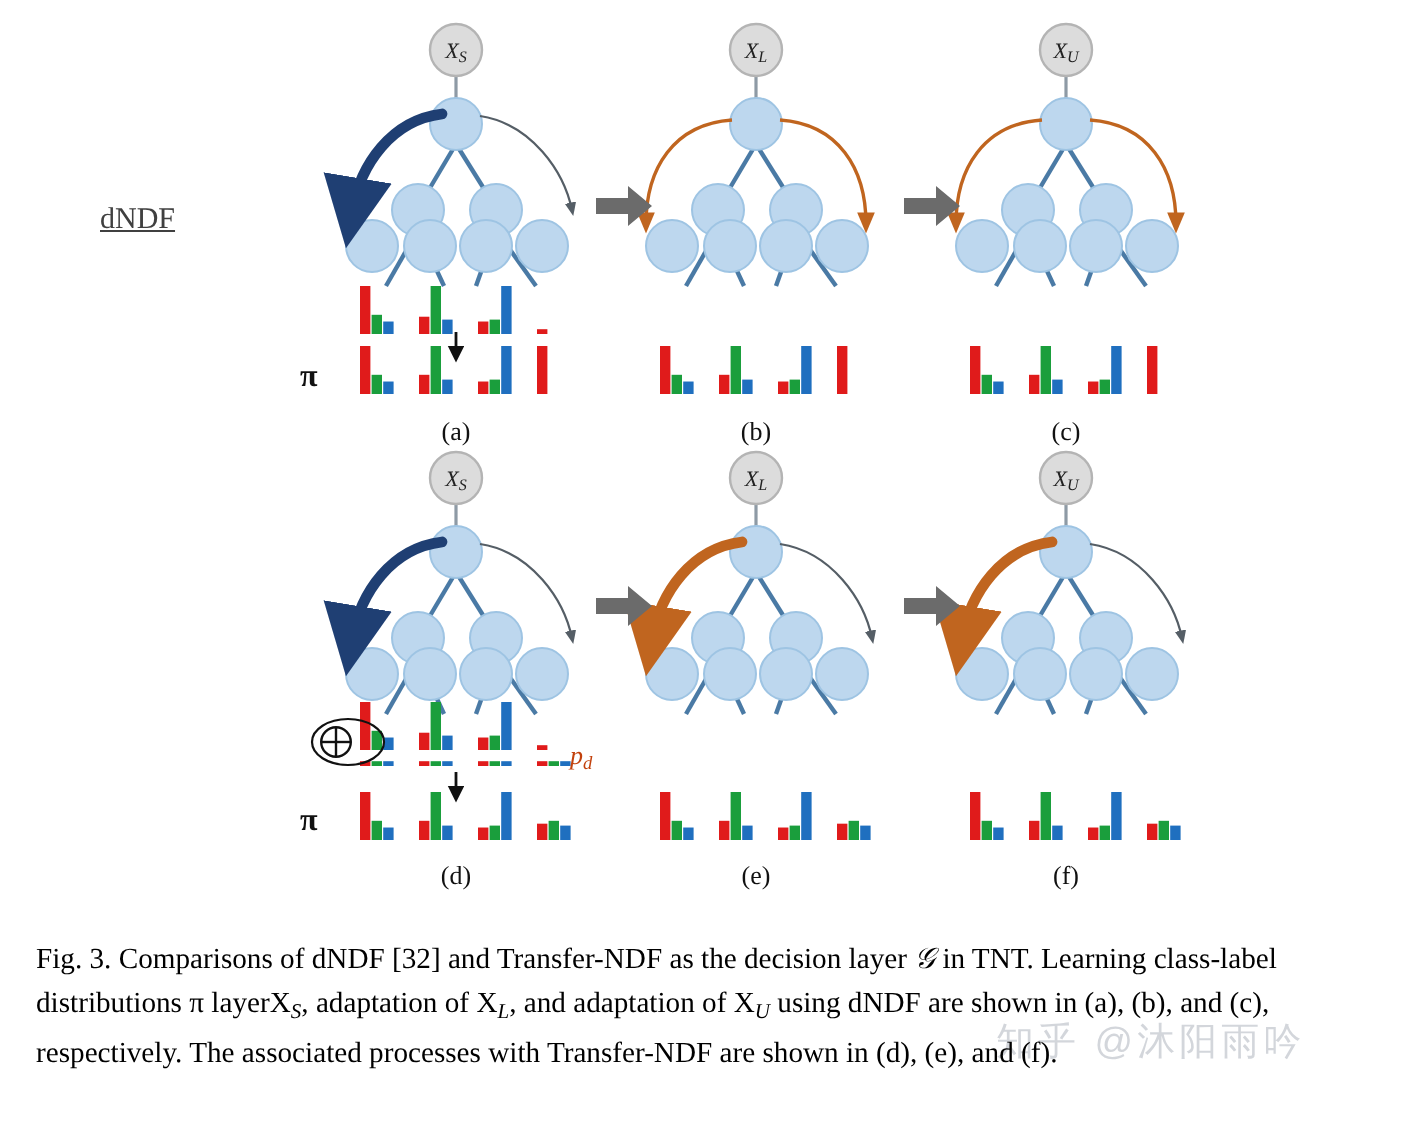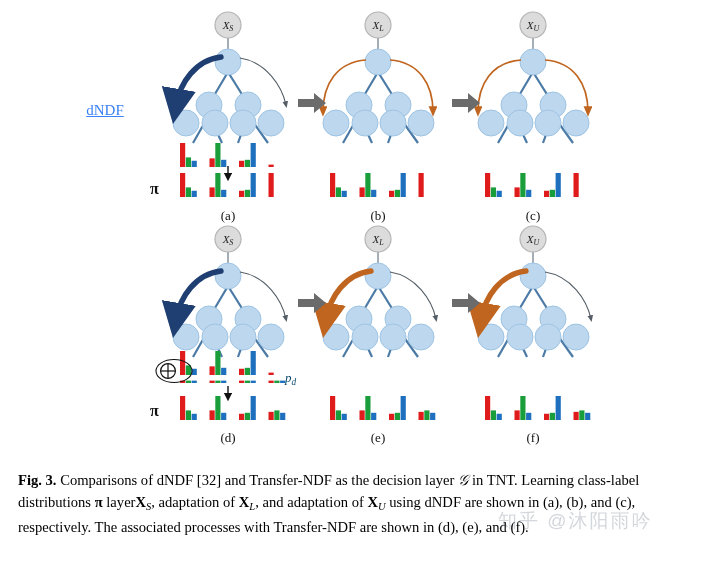--- a/index.html
+++ b/index.html
@@ -2,42 +2,42 @@
 <html><head>
 <meta charset="utf-8">
 <style>
   html,body{margin:0;padding:0;background:#ffffff;}
   body{
     width:712px;height:562px;position:relative;overflow:hidden;
     font-family:"Liberation Serif", serif;color:#000;
   }
   .fig{position:absolute;left:0;top:0;width:712px;height:462px;}
   .row-label{
-    position:absolute;text-align:center;font-size:15px;line-height:20px;
-    font-family:"Liberation Serif", serif;color:#3b82f6;text-decoration:underline;
+    position:absolute;font-size:15px;line-height:20px;
+    font-family:"Liberation Serif", serif;color:#404040;text-decoration:underline;
   }
   .panel-caption{
     position:absolute;width:100%;text-align:center;font-size:13px;
     font-family:"Liberation Serif", serif;color:#111;
   }
   .pi-label{
     position:absolute;font-size:16px;font-weight:bold;
     font-family:"Liberation Serif", serif;color:#111;
   }
   .pd-label{
     position:absolute;font-size:13px;font-style:italic;
-    font-family:"Liberation Serif", serif;color:#0c4a6e;
+    font-family:"Liberation Serif", serif;color:#c2410c;
   }
   .caption{
     position:absolute;left:18px;top:470px;width:676px;
     font-size:14.6px;line-height:21.5px;
     font-family:"Liberation Serif", serif;color:#000;
     text-align:left;
   }
-  .caption b{font-weight:bold;}
+  .caption b{font-weight:normal;}
   .sub{font-size:0.72em;vertical-align:-0.28em;}
   .ital{font-style:italic;}
   .watermark{
     position:absolute;left:470px;top:508px;width:230px;height:28px;
     font-size:19px;letter-spacing:2px;color:rgba(120,130,145,0.33);
     font-family:"Liberation Sans", sans-serif;
     pointer-events:none;user-select:none;margin-left:28px;
   }
   svg{display:block;}
 </style>

